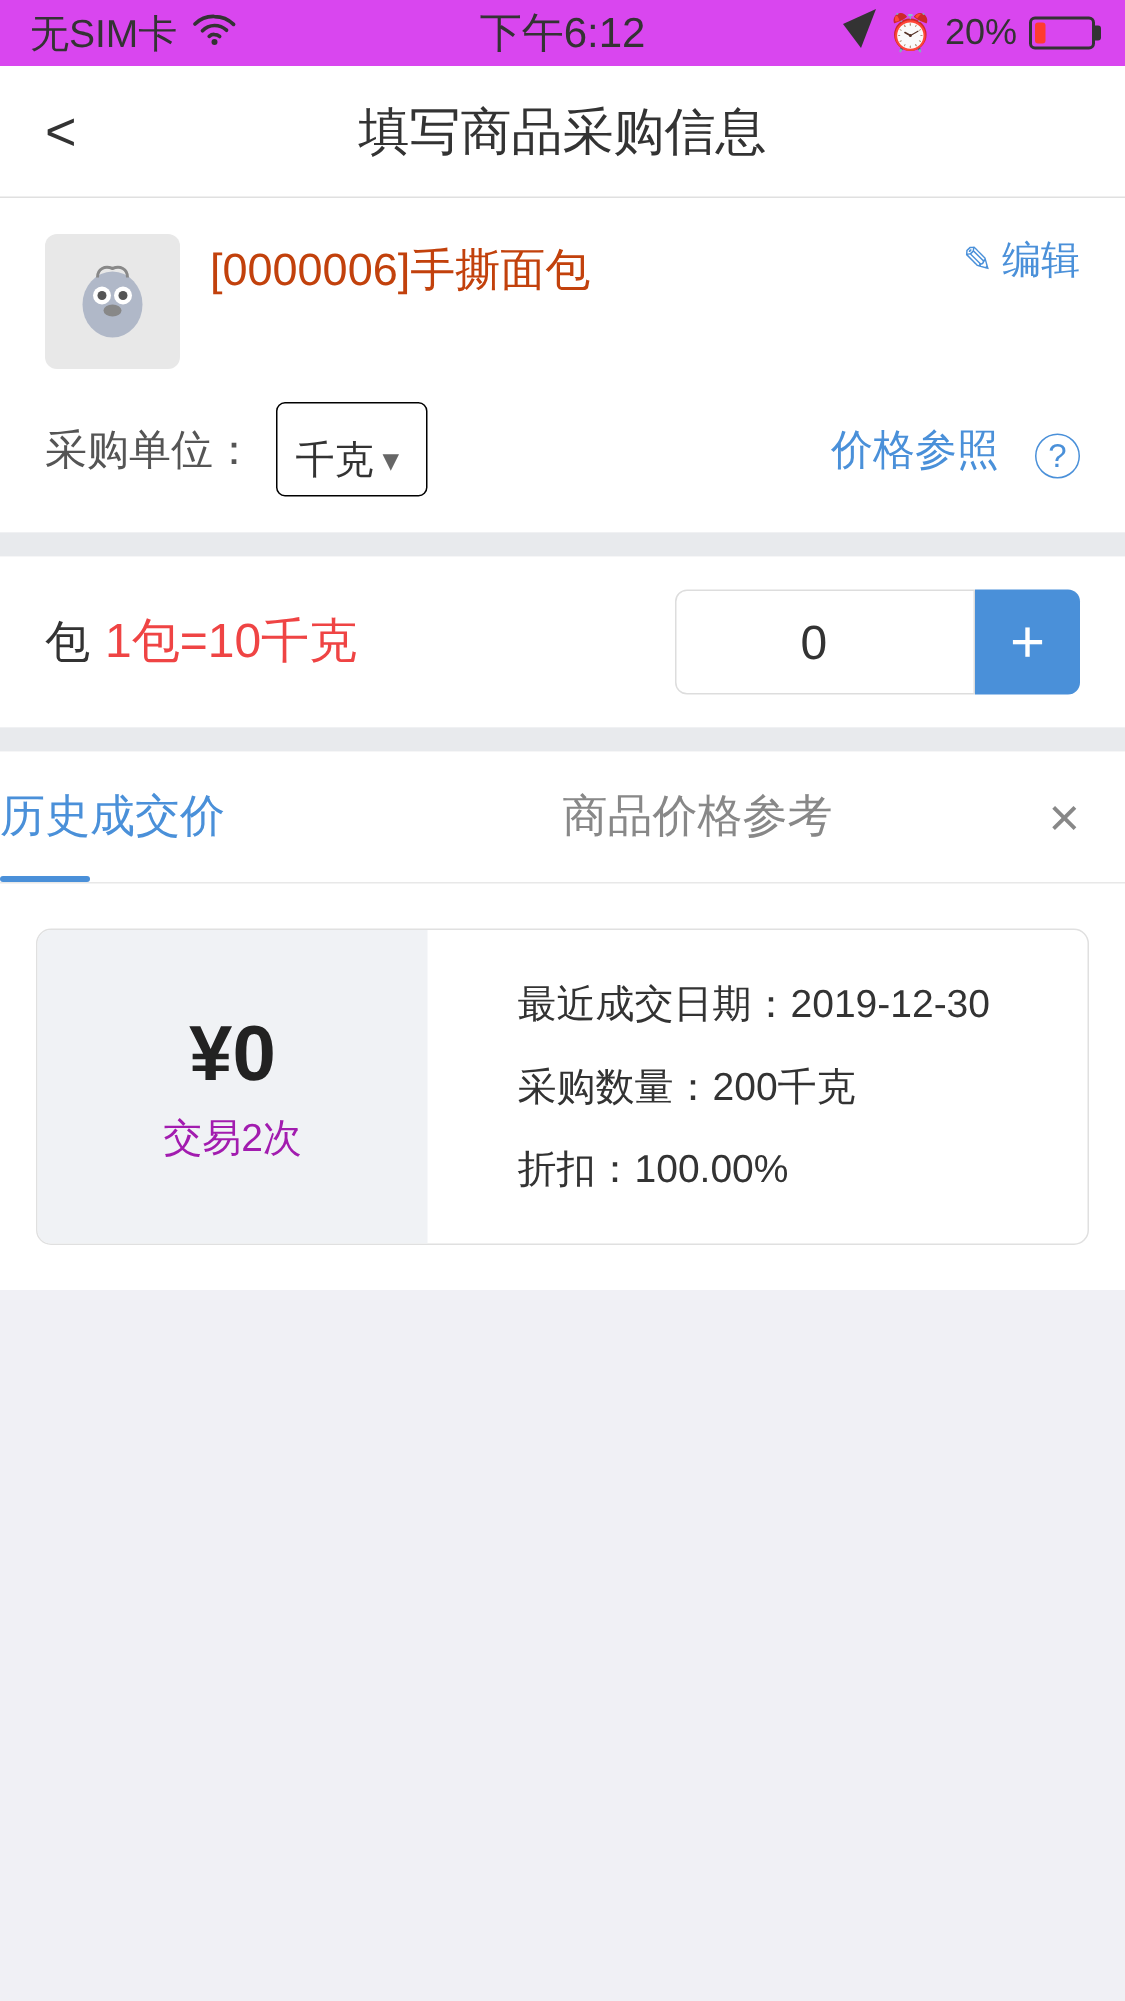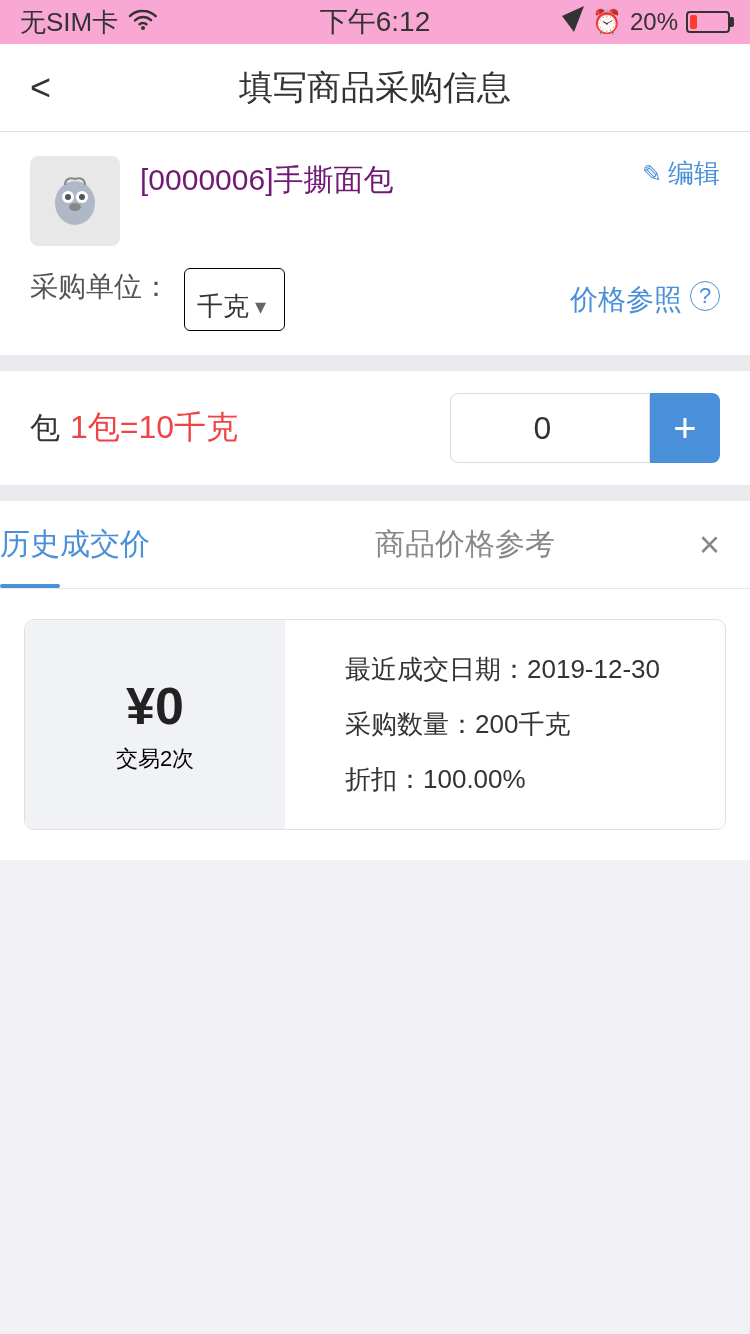--- a/index.html
+++ b/index.html
@@ -9,21 +9,21 @@
       min-height: 1334px;
       font-family: -apple-system, "PingFang SC", "Helvetica Neue", Arial, sans-serif;
       background: #f0f0f0;
       color: #333;
     }
 
     
     .status-bar {
       width: 750px;
       height: 44px;
-      background: #f9a8d4;
+      background: #d946ef;
       display: flex;
       align-items: center;
       justify-content: space-between;
       padding: 0 20px;
       font-size: 26px;
     }
     .status-left {
       display: flex;
       align-items: center;
       gap: 10px;
@@ -120,21 +120,21 @@
       background: #e8e8e8;
       border-radius: 8px;
       display: flex;
       align-items: center;
       justify-content: center;
       flex-shrink: 0;
       overflow: hidden;
     }
     .product-name {
       font-size: 30px;
-      color: #701a75;
+      color: #c2410c;
       font-weight: 500;
       padding-top: 4px;
     }
     .edit-btn {
       display: flex;
       align-items: center;
       gap: 6px;
       color: #4a90d9;
       font-size: 26px;
       cursor: pointer;
@@ -144,20 +144,21 @@
       font-size: 24px;
     }
     .purchase-unit-row {
       display: flex;
       align-items: center;
       justify-content: space-between;
       margin-top: 22px;
     }
     .purchase-unit-left {
       display: flex;
+      align-items: center;
       gap: 14px;
       font-size: 28px;
       color: #555;
     }
     .unit-select {
       border: 1px solid #000000;
       border-radius: 6px;
       padding: 20px 18px 6px 12px;
       font-size: 26px;
       color: #333;
@@ -169,22 +170,22 @@
     }
     .unit-select-text {
       font-size: 26px;
     }
     .unit-chevron {
       font-size: 22px;
       color: #666;
     }
     .price-ref {
       display: flex;
-      align-items: flex-start;
-      gap: 8px;
+      align-items: flex-end;
+      gap: 24px;
       color: #4a90d9;
       font-size: 28px;
       cursor: pointer;
     }
     .price-ref-help {
       width: 30px;
       height: 30px;
       border-radius: 50%;
       border: 1.5px solid #4a90d9;
       display: flex;
@@ -322,22 +323,22 @@
       justify-content: center;
       padding: 30px 20px;
       flex-shrink: 0;
     }
     .history-price {
       font-size: 52px;
       font-weight: 600;
       color: #222;
     }
     .history-trade-count {
-      font-size: 22px;
-      color: #000000;
+      font-size: 26px;
+      color: #a21caf;
       margin-top: 8px;
     }
     .history-card-right {
       flex: 1;
       padding: 30px 24px;
       display: flex;
       flex-direction: column;
       gap: 16px;
       justify-content: center;
       margin-left: 36px;

